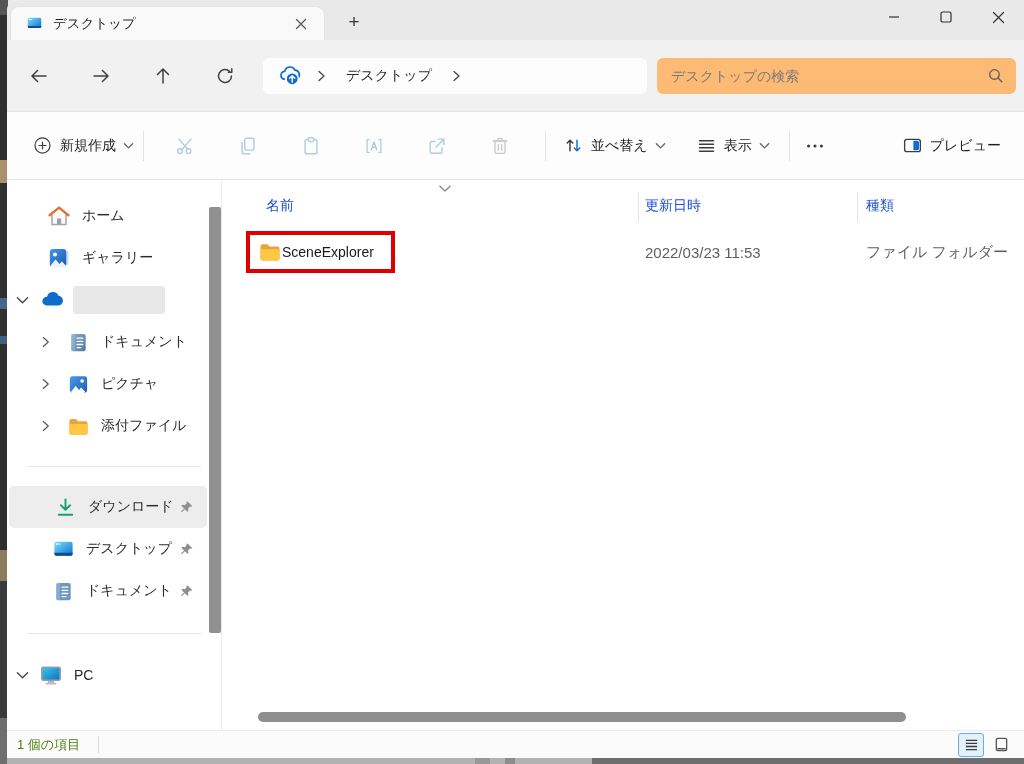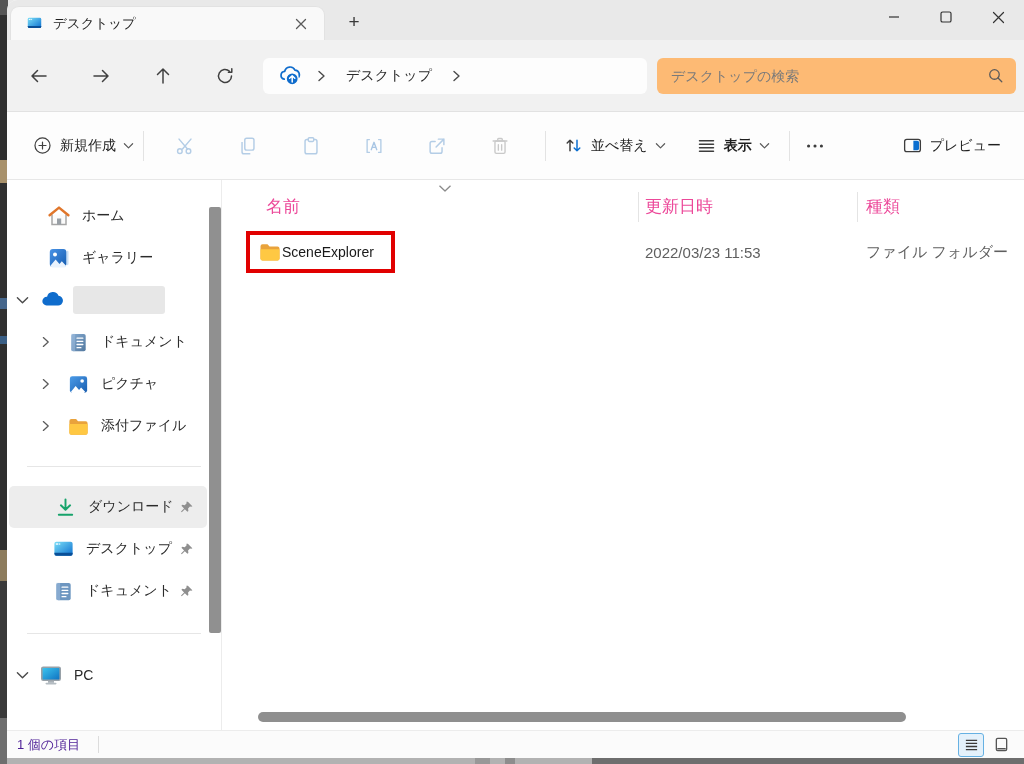--- a/index.html
+++ b/index.html
@@ -64,42 +64,42 @@
   .ind1 .sb-twisty { margin-right:6px; }
   .ind-pin { padding-left:45px;justify-content:space-between; }       
   .pin { margin-left:auto; margin-right:13px; display:flex; }
   .redacted { width:92px; height:28px; background:#e7e7e7; border-radius:3px; margin-left:8px; }
   .sb-divider { height:1px; background:#e6e6e6; margin:19px 20px; }
   .sb-divider.d2 { margin:21px 20px 20px 20px; }
   .sb-scrollbar { position:absolute; left:202px; top:27px; width:12px; height:426px; background:#909090; border-radius:2px; z-index:5; }
 
   .main { flex:1 1 auto; position:relative; min-width:0; }
   .cols-header { position:absolute; top:10px; left:0; right:0; height:32px; display:flex; align-items:center; }
-  .col-h { font-size:17px; color:#ec4899; }
+  .col-h { font-size:14px; color:#1d4ed8; }
   .col-name { width:416px; padding-left:44px; }
   .col-date { width:219px; padding-left:7px; }
   .col-type { flex:1; padding-left:9px; }
   .col-sep { position:absolute; top:2px; width:1px; height:30px; background:#e4e4e4; }
   .col-sep.s1 { left:416px; } .col-sep.s2 { left:635px; }
   .sort-ind { position:absolute; left:216px; top:-6px; }
 
   .file-row { position:absolute; top:48px; left:0; right:0; height:48px; display:flex; align-items:center; }
   .cell-name { width:416px; display:flex; align-items:center; }
   .red-box { display:inline-flex; align-items:center; margin-left:24px;
     border:4px solid #e10000; padding:5px 17px 5px 8px; background:#fff; }
   .file-name { font-size:14px; color:#191919; white-space:nowrap; }
   .cell-date, .cell-type { font-size:15px; color:#5f5f5f; }
   .cell-date { width:219px; padding-left:7px; }
   .cell-type { flex:1; padding-left:9px; }
 
   .h-scrollbar { position:absolute; left:36px; bottom:8px; width:648px; height:10px; background:#8f8f8f; border-radius:5px; }
 
   
   .statusbar { height:28px; flex:0 0 auto; background:#fbfbfb; border-top:1px solid #ececec; display:flex; align-items:center; padding:0 10px; }
-  .status-count { font-size:13px; color:#4c1d95; }
+  .status-count { font-size:13px; color:#4d7c0f; }
   .status-sep { width:1px; height:17px; background:#dcdcdc; margin-left:18px; }
   .view-toggles { margin-left:auto; display:flex; gap:4px; }
   .view-btn { width:26px; height:24px; border-radius:3px; border:1px solid transparent; display:flex; align-items:center; justify-content:center; }
   .view-btn.active { background:#e4f1fb; border-color:#66b1e3; }
 
   .bottom-strip { height:6px; flex:0 0 auto;
     background:linear-gradient(to right,#b2b2b2 0 46%,#989898 46% 47.5%,#b2b2b2 47.5% 49%,#8d8d8d 49% 50%,#b2b2b2 50% 57.5%,#6e6e6e 57.5% 100%); }
   svg { display:block; }
 </style>
 </head>
@@ -278,21 +278,21 @@
             </svg>
         </span>
         <span>並べ替え</span>
         <span>
           <svg width="11" height="8" viewBox="0 0 12 8">
               <path d="M1.5 1.5L6 6l4.5-4.5" fill="none" stroke="#5a5a5a" stroke-width="1.3" stroke-linecap="round" stroke-linejoin="round"></path>
             </svg>
         </span>
       </div>
 
-      <div class="tb-btn" style="margin-left:12px;font-weight:bold;">
+      <div class="tb-btn" style="margin-left:12px;">
         <span>
           <svg width="21" height="21" viewBox="0 0 24 24" stroke="#3d3d3d" stroke-width="1.7" stroke-linecap="round">
             <path d="M4 6.5h16M4 10.5h16M4 14.5h16M4 18.5h16"></path>
             </svg>
         </span>
         <span>表示</span>
         <span>
           <svg width="11" height="8" viewBox="0 0 12 8">
               <path d="M1.5 1.5L6 6l4.5-4.5" fill="none" stroke="#5a5a5a" stroke-width="1.3" stroke-linecap="round" stroke-linejoin="round"></path>
             </svg>

